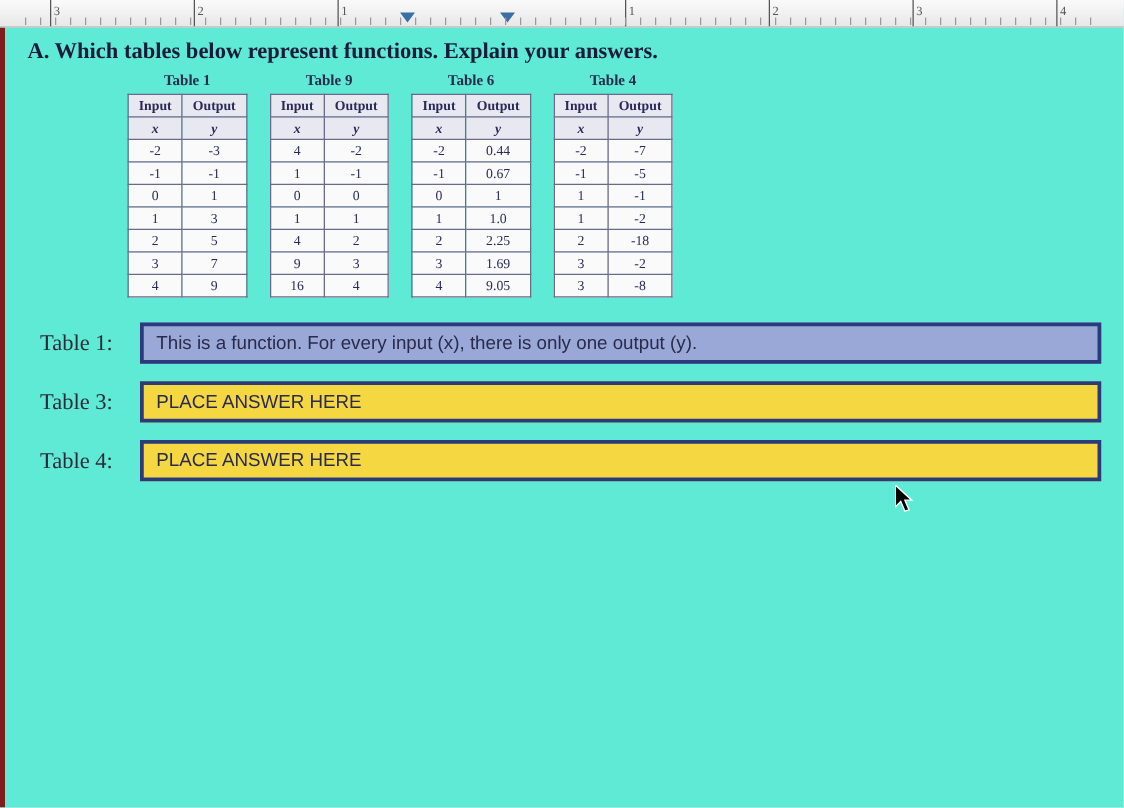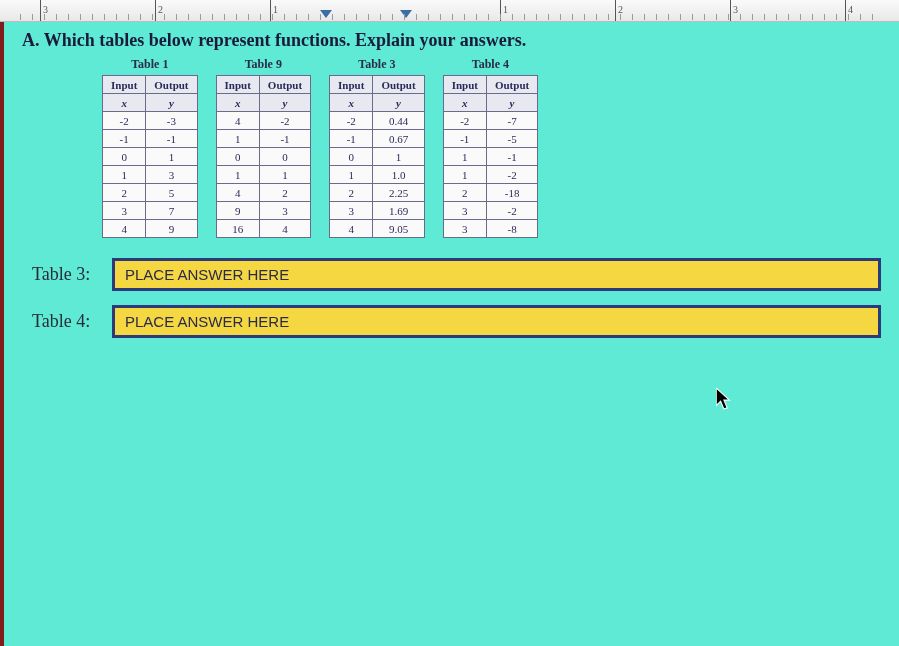--- a/index.html
+++ b/index.html
@@ -309,21 +309,21 @@
               <td>3</td>
             </tr>
             <tr>
               <td>16</td>
               <td>4</td>
             </tr>
           </tbody>
         </table>
       </div>
       <div class="table-block">
-        <div class="table-title">Table 3</div>
+        <div class="table-title">Table 6</div>
         <table class="data">
           <thead>
             <tr>
               <th>Input</th>
               <th>Output</th>
             </tr>
             <tr>
               <th class="sub">x</th>
               <th class="sub">y</th>
             </tr>
@@ -401,20 +401,24 @@
             <tr>
               <td>3</td>
               <td>-8</td>
             </tr>
           </tbody>
         </table>
       </div>
     </div>
 
   <div class="answers" id="answers">
+      <div class="answer-row">
+        <div class="answer-label">Table 1:</div>
+        <div class="answer-box blue">This is a function.  For every input (x), there is only one output (y).</div>
+      </div>
       <div class="answer-row">
         <div class="answer-label">Table 3:</div>
         <div class="answer-box yellow">PLACE ANSWER HERE</div>
       </div>
       <div class="answer-row">
         <div class="answer-label">Table 4:</div>
         <div class="answer-box yellow">PLACE ANSWER HERE</div>
       </div>
     </div>
 

